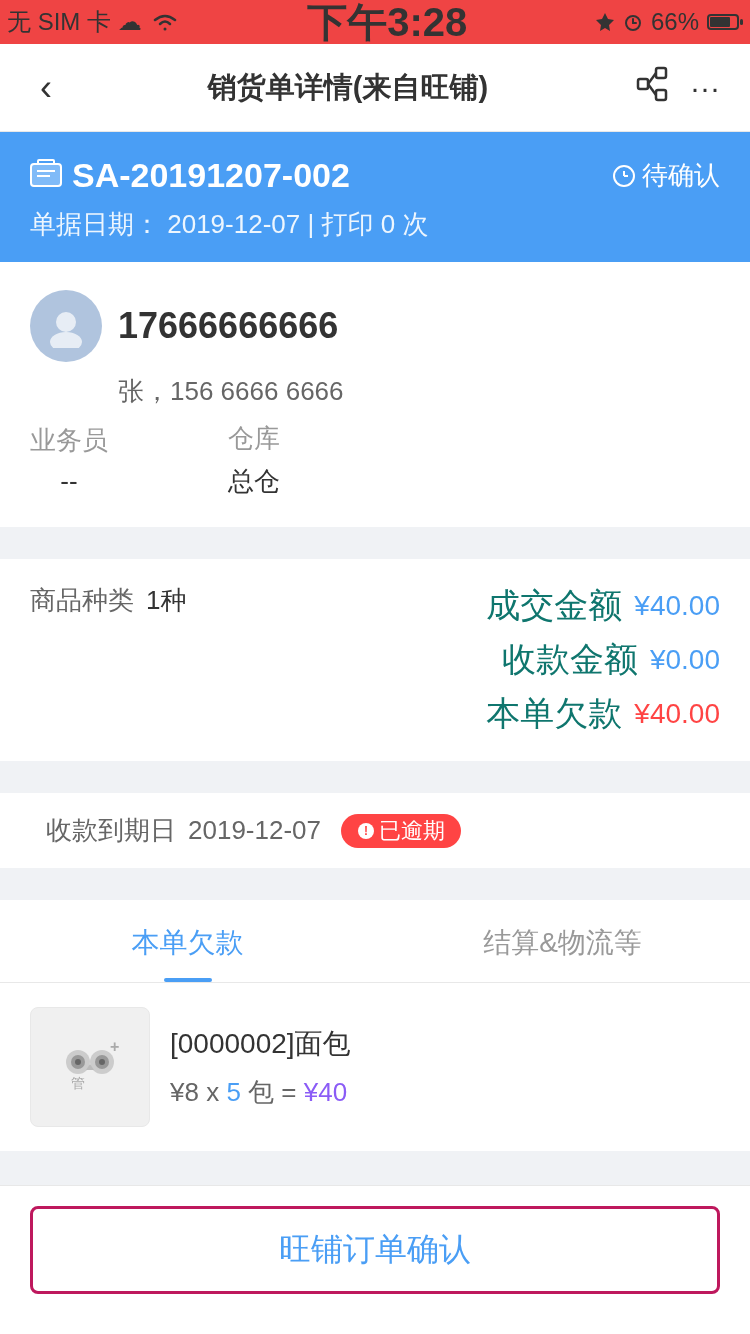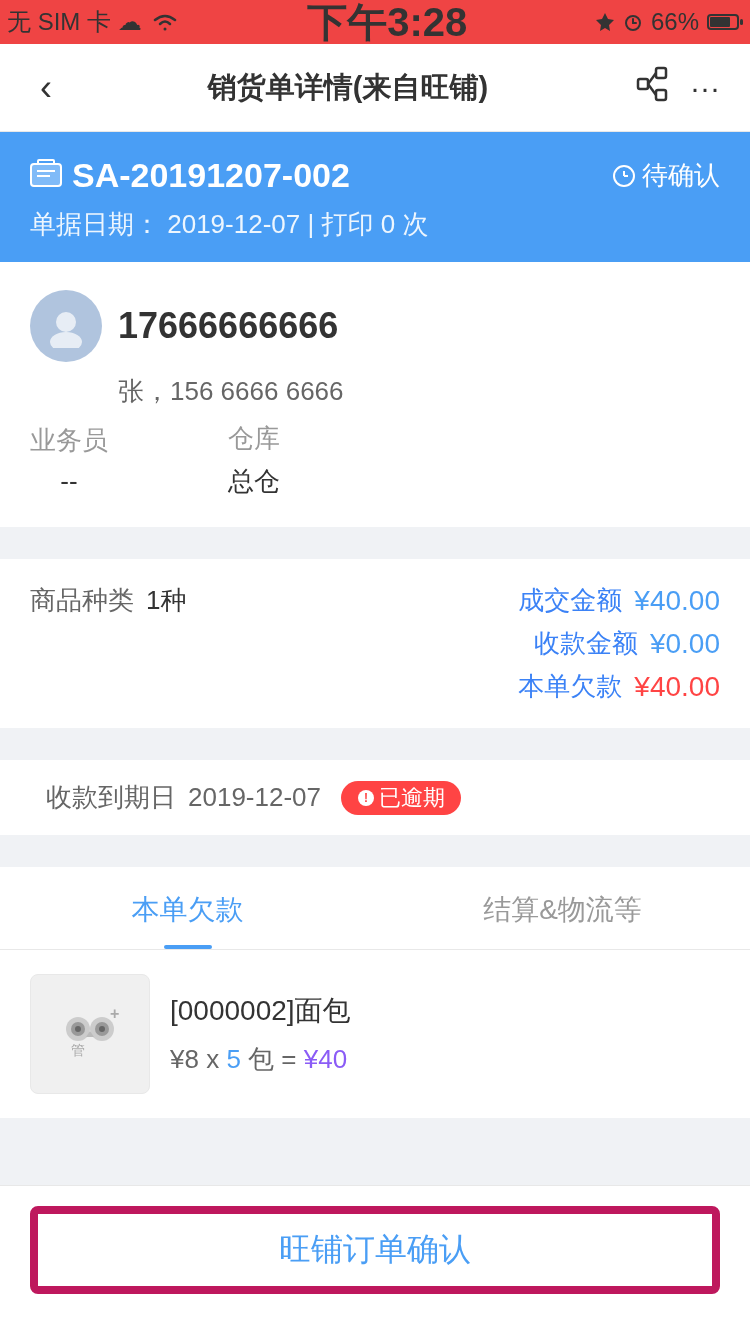--- a/index.html
+++ b/index.html
@@ -168,21 +168,21 @@
       flex-direction: column;
       gap: 8px;
       align-items: flex-end;
     }
     .summary-row {
       display: flex;
       align-items: center;
       justify-content: flex-end;
       gap: 12px;
     }
-    .summary-row-label { font-size: 26px; color: #3b82f6; }
+    .summary-row-label { font-size: 34px; color: #0f766e; }
     .amount-blue { font-size: 28px; color: #4a9ef5; font-weight: 500; }
     .amount-blue-red { font-size: 28px; color: #ff4444; font-weight: 500; }
 
     
     .due-date-card {
       background: #fff;
       padding: 20px 46px;
       margin-bottom: 16px;
       display: flex;
       align-items: center;
@@ -289,21 +289,21 @@
       bottom: 0;
       left: 0;
       width: 750px;
       background: #fff;
       padding: 20px 30px 40px;
       border-top: 1px solid #e8e8e8;
     }
     .confirm-btn {
       width: 100%;
       height: 88px;
-      border: 8px solid #be185d;
+      border: 3px solid #be185d;
       border-radius: 8px;
       background: #fff;
       color: #4a9ef5;
       font-size: 32px;
       font-weight: 500;
       cursor: pointer;
       display: flex;
       align-items: center;
       justify-content: center;
     }

